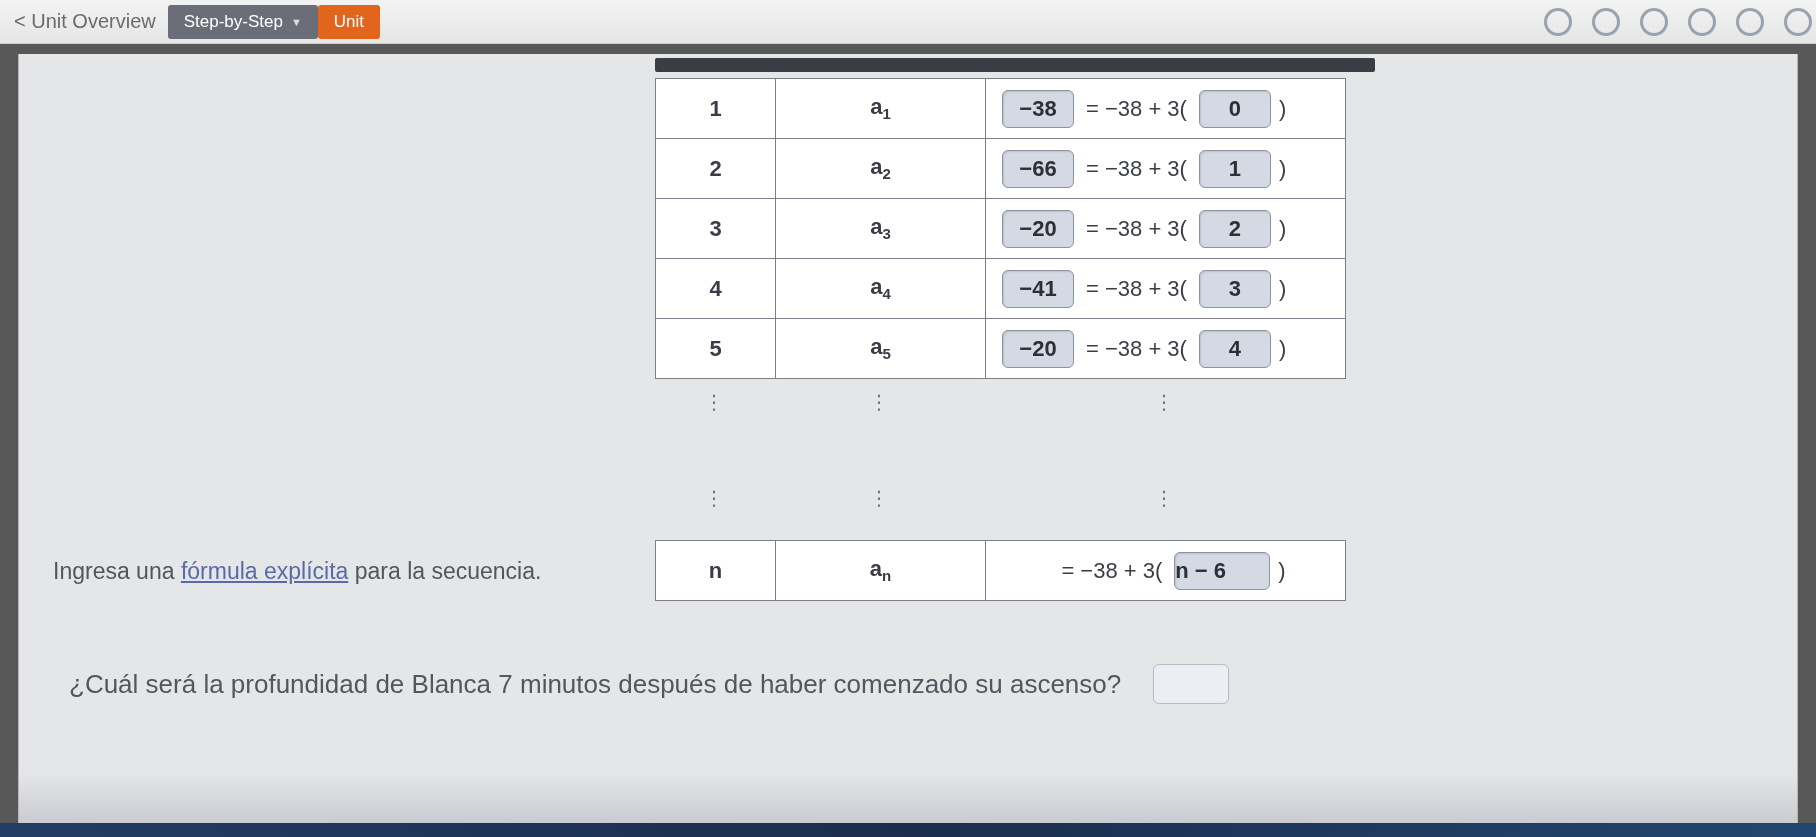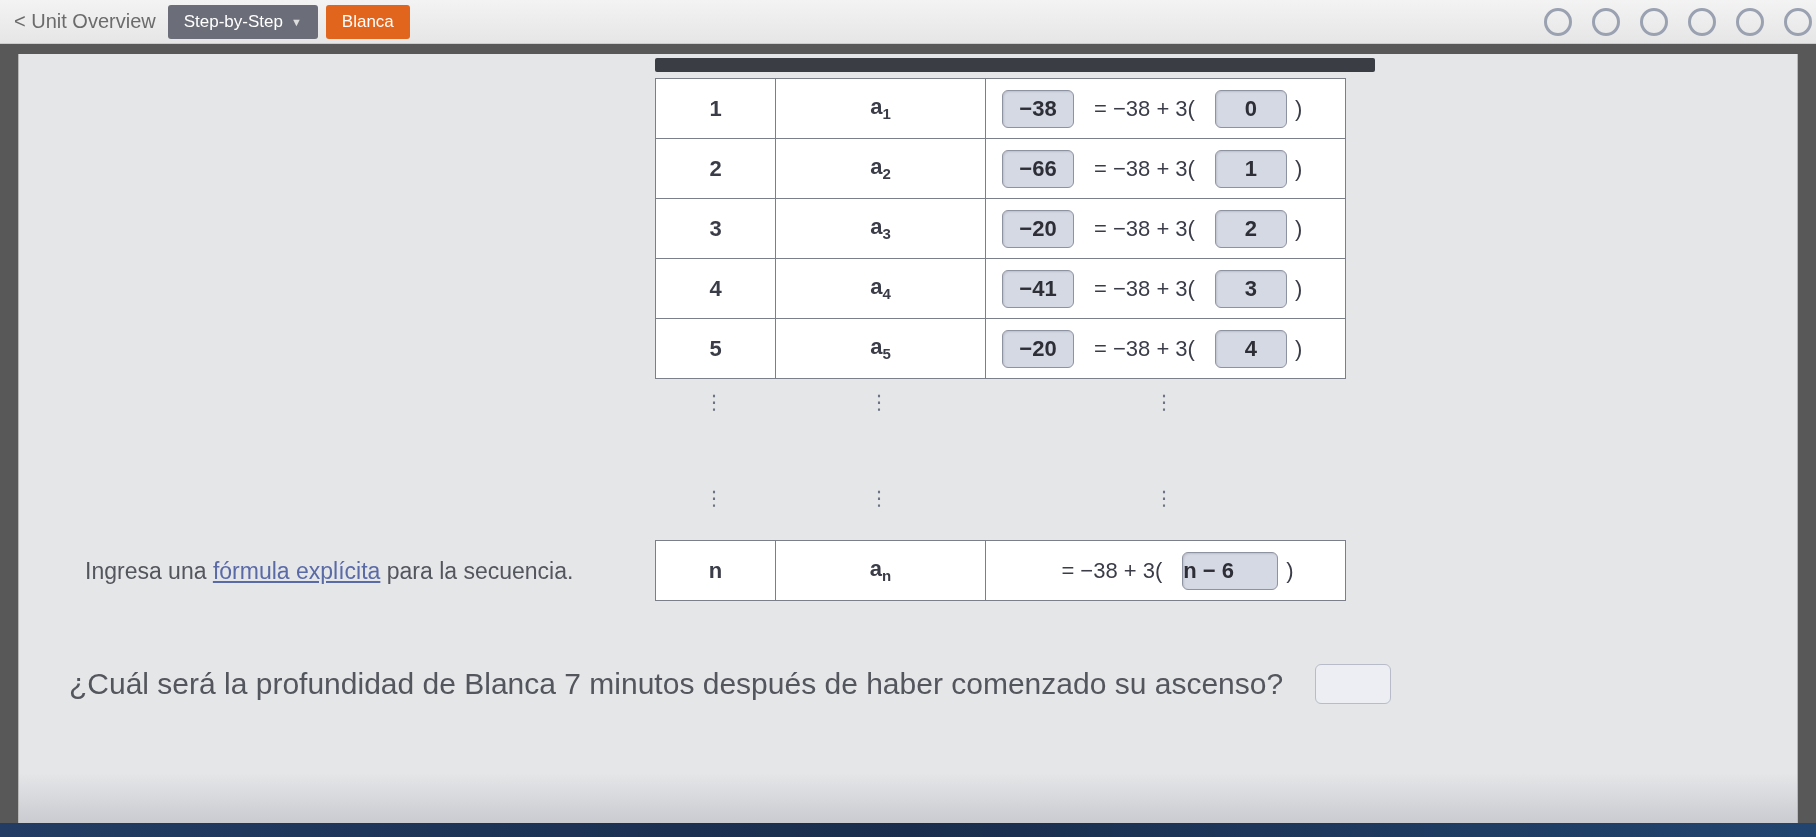--- a/index.html
+++ b/index.html
@@ -1,73 +1,73 @@
 <!DOCTYPE html>
 <html><head>
 <meta charset="utf-8">
 <style>
  *{box-sizing:border-box;margin:0;padding:0}
  body{font-family:Arial,Helvetica,sans-serif;background:#585858;color:#333;width:1816px;height:837px;overflow:hidden}
  .topbar{display:flex;align-items:center;height:44px;background:linear-gradient(#f3f3f3,#e6e6e6);border-bottom:1px solid #ccc;padding-left:10px;position:relative;z-index:5}
  .back{color:#6b6b6b;font-size:20px;font-weight:400;padding:0 12px 0 4px;cursor:pointer}
- .nav-tab{height:34px;display:flex;align-items:center;padding:0 16px;font-size:17px;border-radius:3px;margin-right:8px;color:#fff;cursor:pointer}
+ .nav-tab{height:34px;display:flex;align-items:center;padding:0 16px;font-size:17px;border-radius:3px;color:#fff;cursor:pointer}
  .t-step{background:#6b6e78}
  .t-step .caret{margin-left:8px;font-size:11px;color:#ddd}
  .t-prob{background:#6270a5}
  .t-hint{background:#e1651d}
  .circles{position:absolute;right:0;top:0;height:44px;display:flex;align-items:center;gap:20px;padding-right:4px}
  .circle{width:28px;height:28px;border:3px solid #9aa1b1;border-radius:50%}
 
  .ws{background:#e5e6e8;width:1780px;height:770px;margin:10px auto 0;border:1px solid #b7b7b7;border-top:none;position:relative;padding-top:8px}
 
  .hdr-rem{position:absolute;left:636px;top:4px;width:720px;height:14px;background:#3a3d44;border-radius:2px}
 
  table{border-collapse:collapse;background:#fff}
  td{border:1px solid #7a7f89;text-align:center;vertical-align:middle;font-size:22px;color:#3a3d48;font-weight:600}
  .c1{width:120px;height:60px}
  .c2{width:210px;height:60px}
  .c3{width:360px;height:60px;padding:0 8px}
  .sub{font-size:15px;vertical-align:sub;font-weight:600}
  .val-box{display:inline-block;min-width:72px;height:38px;line-height:36px;border:1px solid #8e93a2;background:#d5d9e4;border-radius:6px;font-weight:700;color:#2e2f36;box-shadow:inset 1px 1px 2px rgba(0,0,0,.12)}
  .wide{min-width:96px}
- .eq{display:inline-block;margin:0 16px;font-weight:500}
+ .eq{display:inline-block;margin:0 8px;font-weight:500}
  .parenR{margin-left:4px;font-weight:500}
  .cell-line{display:flex;align-items:center;justify-content:flex-start;gap:4px;padding-left:8px}
 
  .main-tbl{position:absolute;left:636px;top:24px}
  .dots-row{position:absolute;left:636px;display:flex}
  .dots{width:120px;text-align:center;color:#6c7382;font-size:20px;letter-spacing:2px}
  .dots2{width:210px;text-align:center;color:#6c7382;font-size:20px;letter-spacing:2px}
  .dots3{width:360px;text-align:center;color:#6c7382;font-size:20px;letter-spacing:2px}
  .dr1{top:336px}
  .dr2{top:432px}
 
  .gen-tbl{position:absolute;left:636px;top:486px}
  .gen-tbl .c3{text-align:left}
  .gen-tbl .c3 .cell-line{justify-content:center}
 
- .instr{position:absolute;left:66px;top:504px;font-size:23px;color:#54565e}
+ .instr{position:absolute;left:34px;top:504px;font-size:23px;color:#54565e}
  .instr .link{color:#5a6aa7;text-decoration:underline}
 
- .q{position:absolute;left:50px;top:610px;font-size:30px;color:#54565e;display:flex;align-items:center;gap:32px}
+ .q{position:absolute;left:50px;top:610px;font-size:26px;color:#54565e;display:flex;align-items:center;gap:32px}
  .ans-input{width:76px;height:40px;border:1px solid #b7bcc8;background:#eceef3;border-radius:6px}
 
  .btm-grad{position:absolute;left:0;right:0;bottom:0;height:50px;background:linear-gradient(#e5e6e8,#c9cbd0)}
  .blue-bar{position:absolute;left:0;right:0;bottom:0;height:14px;background:linear-gradient(90deg,#223c63,#1a2d4c,#22456f)}
 </style>
 </head>
 <body>
 
 <div class="topbar">
   <div class="back">&lt; Unit Overview</div>
   <div class="nav-tab t-step">
     <span>Step-by-Step</span>
     <span class="caret">▼</span>
   </div>
-  <div class="nav-tab t-hint">Blanca</div>
+  <div class="nav-tab t-hint">Unit</div>
   <div class="circles">
     <div class="circle"></div>
     <div class="circle"></div>
     <div class="circle"></div>
     <div class="circle"></div>
     <div class="circle"></div>
     <div class="circle"></div>
   </div>
 </div>
 

